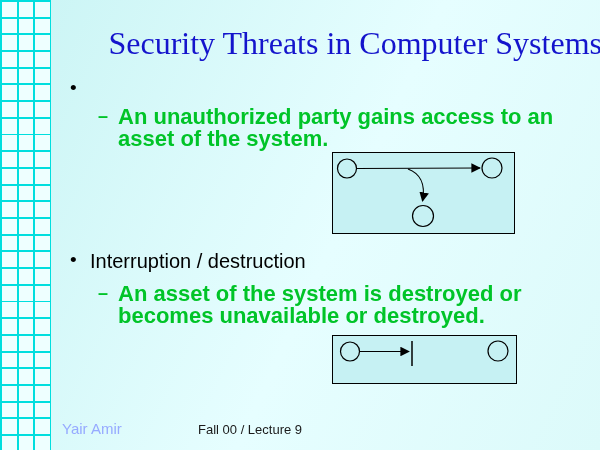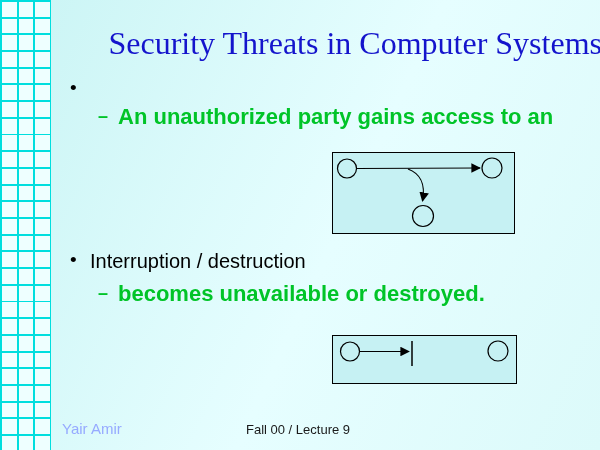--- a/index.html
+++ b/index.html
@@ -22,56 +22,58 @@
     text-align:right;
     font-family:"Liberation Serif",serif;
     font-size:32px;color:#1414cc;white-space:nowrap;
   }
   .bullet-dot{position:absolute;left:70px;font-size:19px;color:#000;}
   .bullet-heading{position:absolute;left:90px;font-size:20px;color:#000;white-space:nowrap;}
   .sub-dash{position:absolute;left:98px;font-size:18px;font-weight:bold;color:#00c428;}
   .sub-lines{position:absolute;left:118px;font-size:22px;font-weight:bold;color:#00c428;line-height:22px;white-space:nowrap;}
   .diagram{position:absolute;}
   .footer-author{position:absolute;left:62px;top:420px;font-size:15px;color:#96aaff;white-space:nowrap;}
-  .footer-course{position:absolute;left:198px;top:422px;width:200px;text-align:center;font-size:13px;color:#1a1a1a;white-space:nowrap;}
+  .footer-course{position:absolute;left:198px;top:422px;width:200px;text-align:left;font-size:13px;color:#1a1a1a;white-space:nowrap;}
   .footer-page{position:absolute;left:560px;top:426px;width:29px;text-align:center;font-size:13px;color:#3a3a44;margin-left:48px;}
 </style>
 </head>
 <body>
 
 <div class="slide">
 
   <div class="grid-strip"></div>
 
   <div class="title">Security Threats in Computer Systems</div>
 
   <div class="bullet-dot" style="top:77px;">•</div>
   <div class="sub-dash" style="top:106px;">–</div>
   <div class="sub-lines" style="top:106px;">
     <div>An unauthorized party gains access to an</div>
+    <div>asset of the system.</div>
   </div>
 
   <svg class="diagram" style="left:332px;top:152px;" width="183" height="83" viewBox="0 0 183 83">
     <defs>
       <marker id="arrowhead" viewBox="0 0 10 10" refX="9" refY="5" markerWidth="8" markerHeight="8" orient="auto-start-reverse">
         <path d="M0,0 L10,5 L0,10 z" fill="#000"></path>
       </marker>
     </defs>
     <rect x="0.5" y="0.5" width="182" height="81" fill="#c6f1f3" stroke="#000" stroke-width="1"></rect>
     <line x1="24.5" y1="16.5" x2="148" y2="16" stroke="#000" stroke-width="1.2" marker-end="url(#arrowhead)"></line>
     <path d="M 76,17 C 87,21 94,31 90.5,49" fill="none" stroke="#000" stroke-width="1.2" marker-end="url(#arrowhead)"></path>
     <circle cx="15" cy="16.5" r="9.5" fill="#c6f1f3" stroke="#000" stroke-width="1.2"></circle>
     <circle cx="160" cy="16" r="10" fill="#c6f1f3" stroke="#000" stroke-width="1.2"></circle>
     <circle cx="91" cy="64" r="10.5" fill="#c6f1f3" stroke="#000" stroke-width="1.2"></circle>
   </svg>
 
   <div class="bullet-dot" style="top:249px;">•</div>
   <div class="bullet-heading" style="top:250px;">Interruption / destruction</div>
   <div class="sub-dash" style="top:283px;">–</div>
   <div class="sub-lines" style="top:283px;">
+    <div>An asset of the system is destroyed or</div>
     <div>becomes unavailable or destroyed.</div>
   </div>
 
   <svg class="diagram" style="left:332px;top:335px;" width="185" height="50" viewBox="0 0 185 50">
     <rect x="0.5" y="0.5" width="184" height="48" fill="#c6f1f3" stroke="#000" stroke-width="1"></rect>
     <line x1="27.5" y1="16.5" x2="77" y2="16.5" stroke="#000" stroke-width="1.2" marker-end="url(#arrowhead)"></line>
     <line x1="80" y1="6" x2="80" y2="31" stroke="#000" stroke-width="1.5"></line>
     <circle cx="18" cy="16.5" r="9.5" fill="#c6f1f3" stroke="#000" stroke-width="1.2"></circle>
     <circle cx="166" cy="16" r="10" fill="#c6f1f3" stroke="#000" stroke-width="1.2"></circle>
   </svg>

